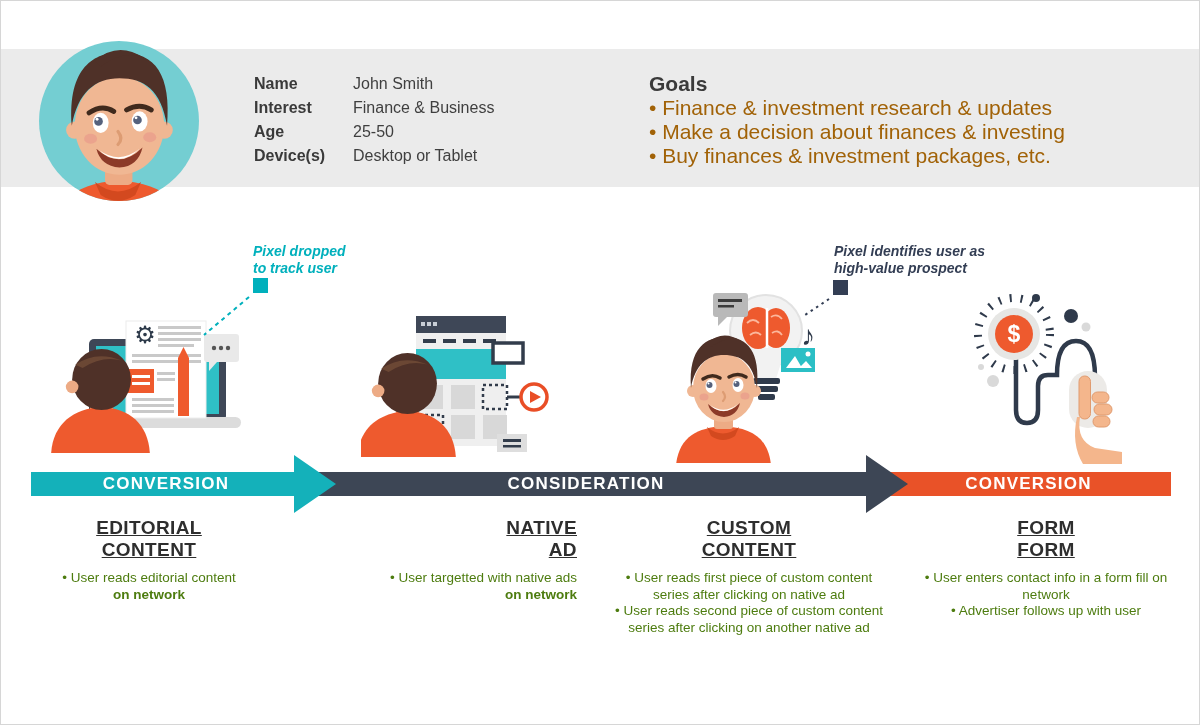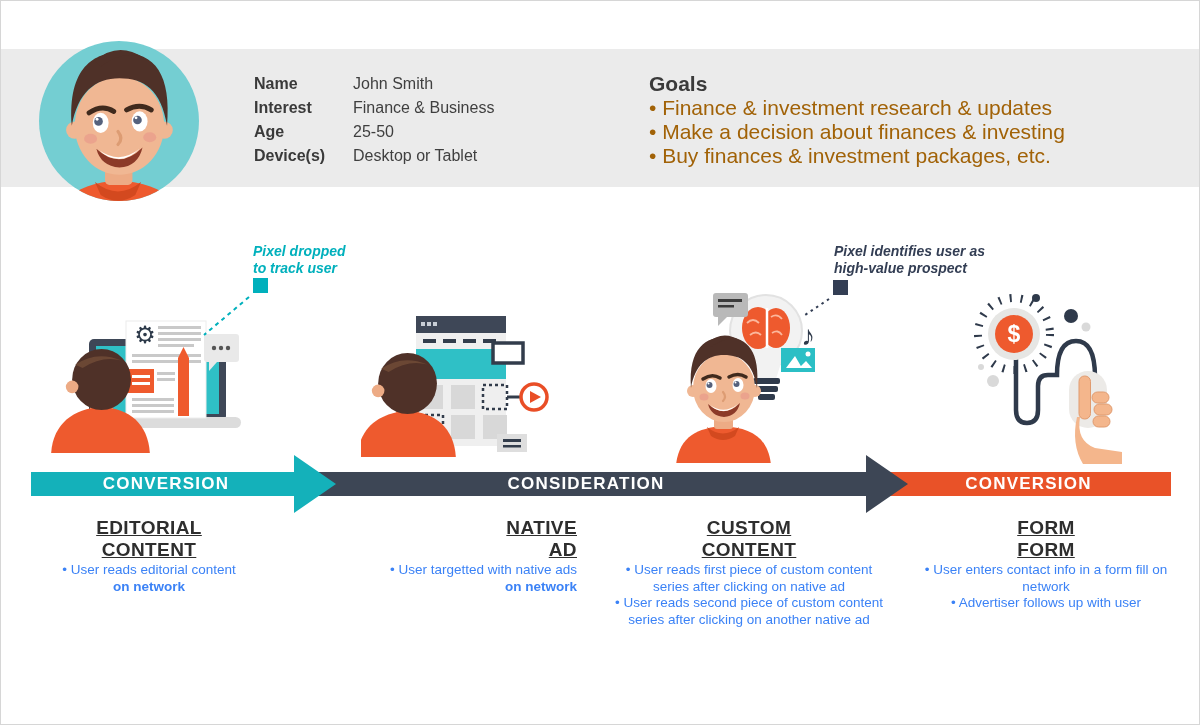--- a/index.html
+++ b/index.html
@@ -28,21 +28,21 @@
   .overlay{left:0;top:0;z-index:5;pointer-events:none;}
   
   .tl-svg{left:0;top:453px;z-index:1;}
   .tl-label{top:471px;height:24px;line-height:24px;text-align:center;color:#fff;font-size:17px;font-weight:bold;letter-spacing:1.2px;z-index:2;}
   .tl-aw{left:30px;width:270px;}
   .tl-co{left:300px;width:570px;}
   .tl-cv{left:885px;width:285px;}
   
   .stage{text-align:center;z-index:2;}
   .stage .title{font-size:19px;font-weight:bold;color:#2e2e2e;line-height:22px;letter-spacing:.4px;text-decoration:underline;}
-  .stage .desc{margin-top:1px;font-size:13.5px;line-height:16.5px;color:#3b82f6;}
+  .stage .desc{margin-top:9px;font-size:13.5px;line-height:16.5px;color:#4d7c0f;}
   .stage .desc .b{font-weight:bold;}
   .st1{left:20px;top:516px;width:256px;}
   .st2{left:320px;top:516px;width:256px;text-align:right;}
   .st3{left:613px;top:516px;width:270px;}
   .st4{left:917px;top:516px;width:256px;}
   .hidden-defs{position:absolute;width:0;height:0;overflow:hidden;}
 </style>
 </head>
 <body>
 

